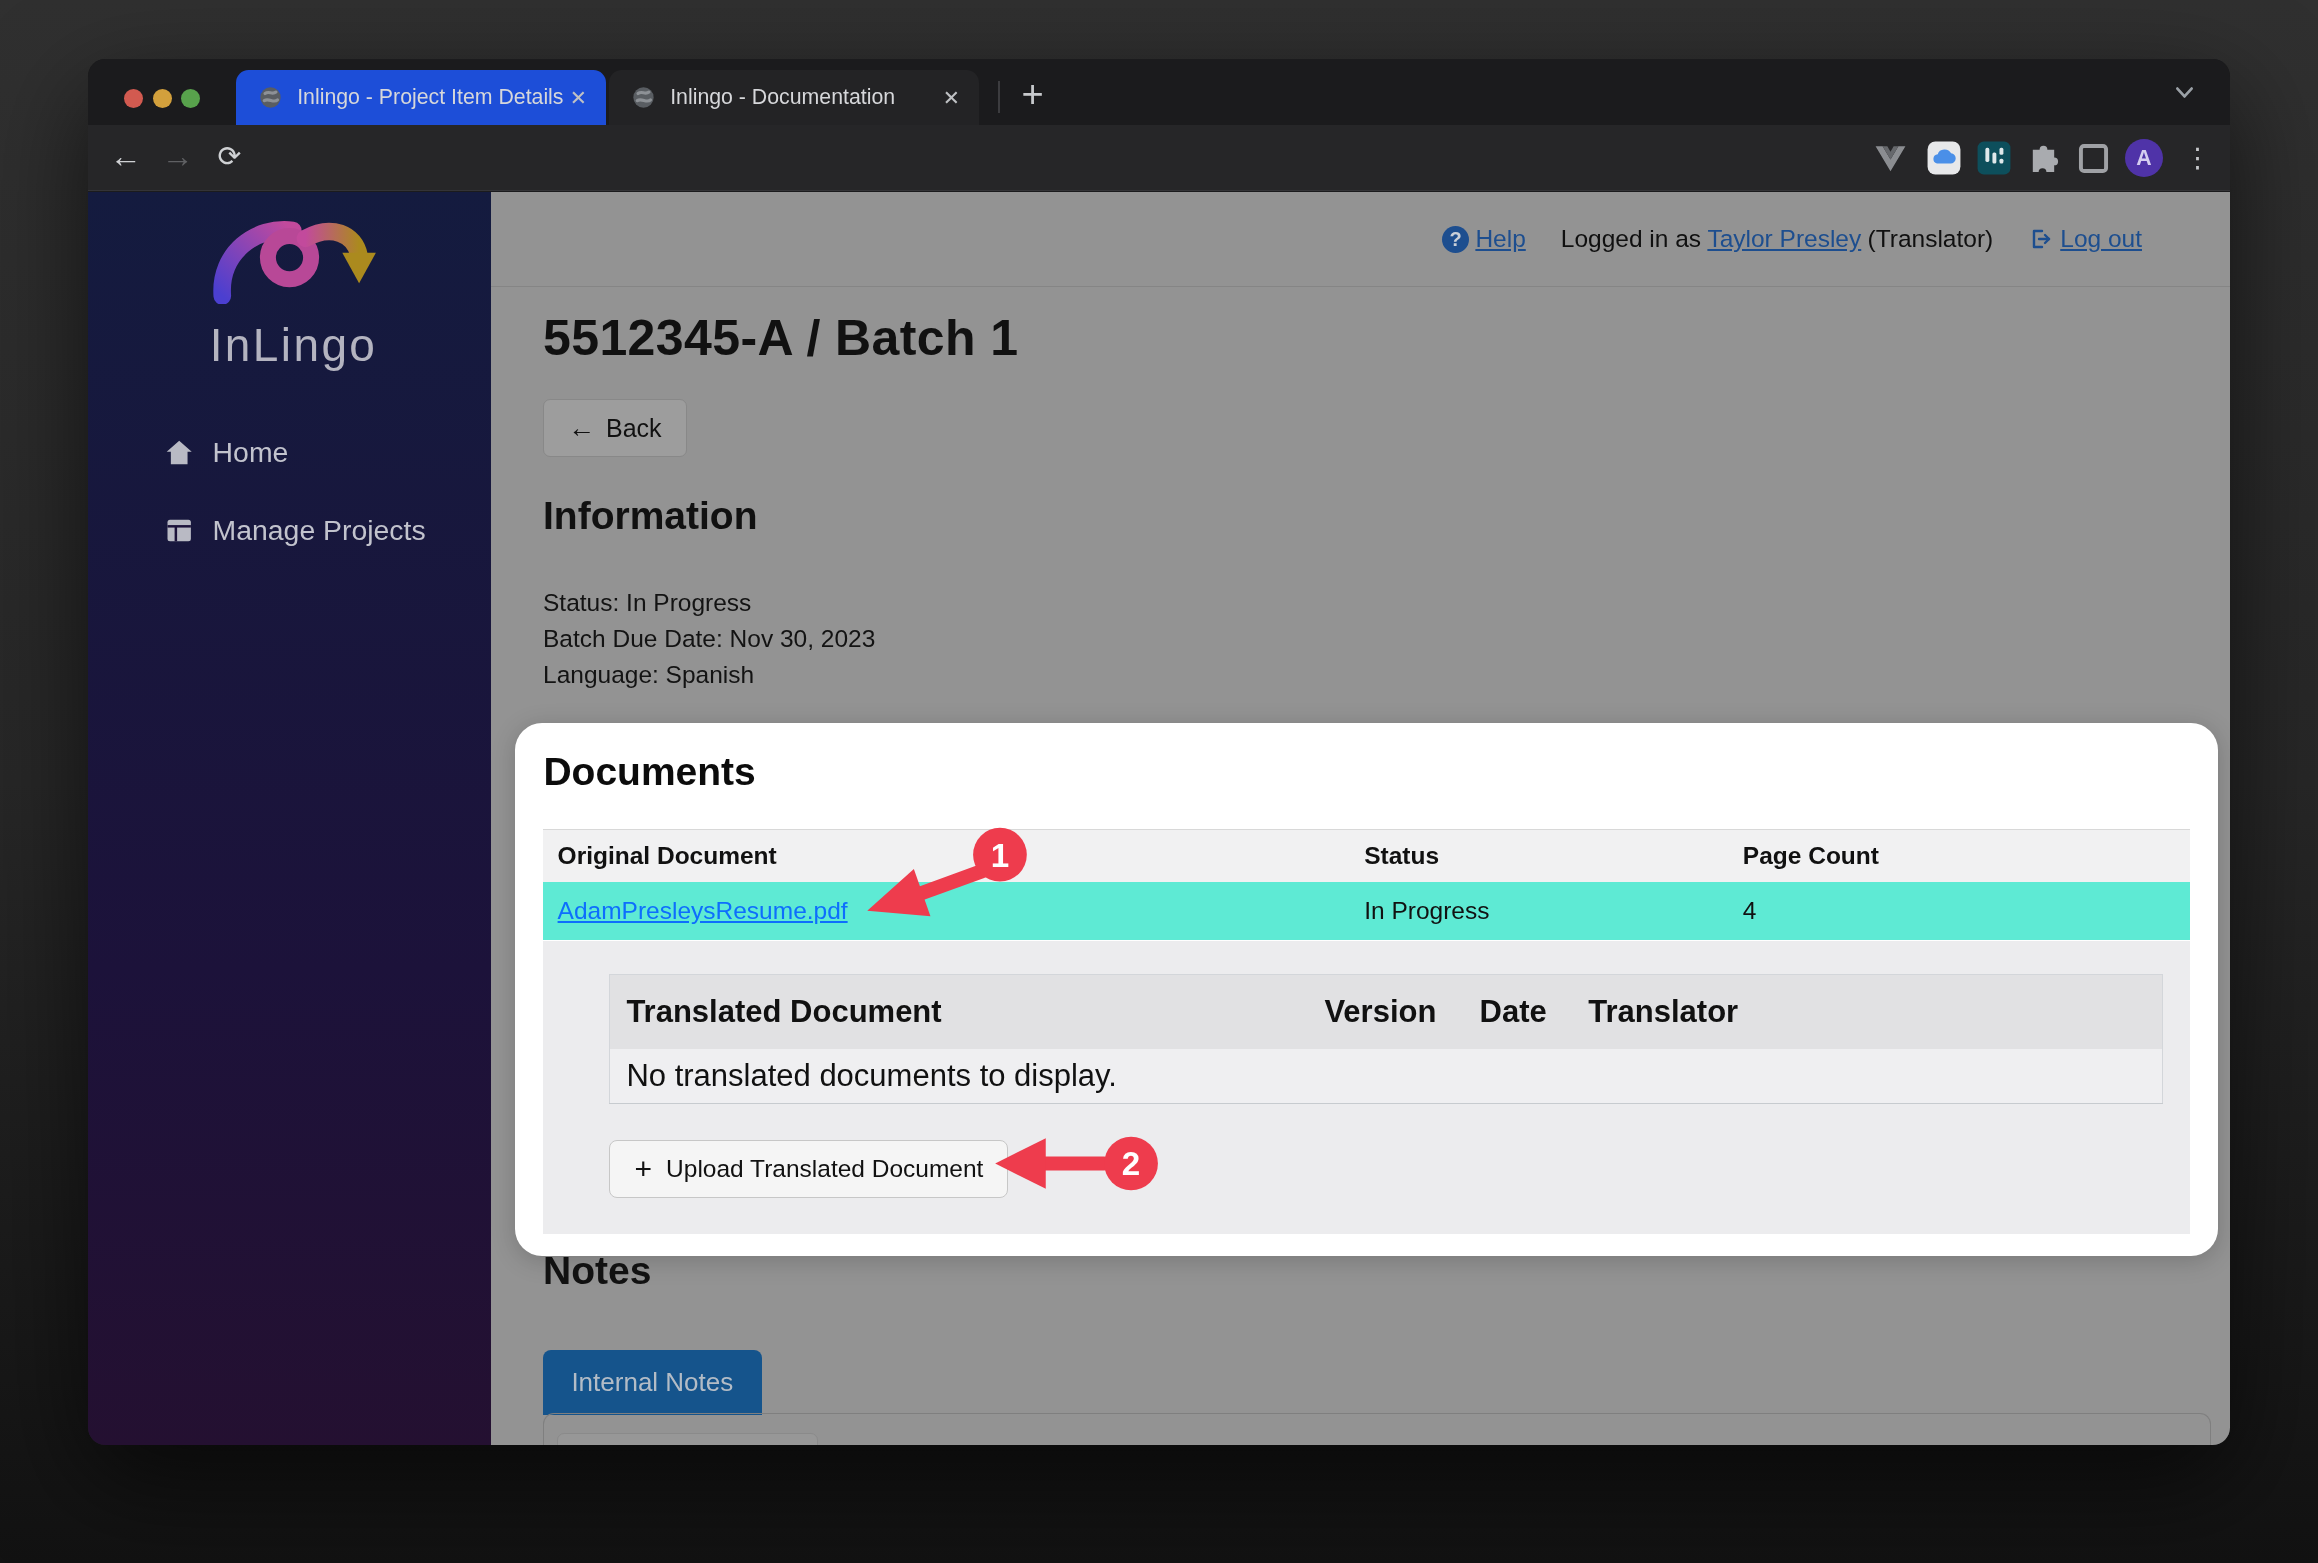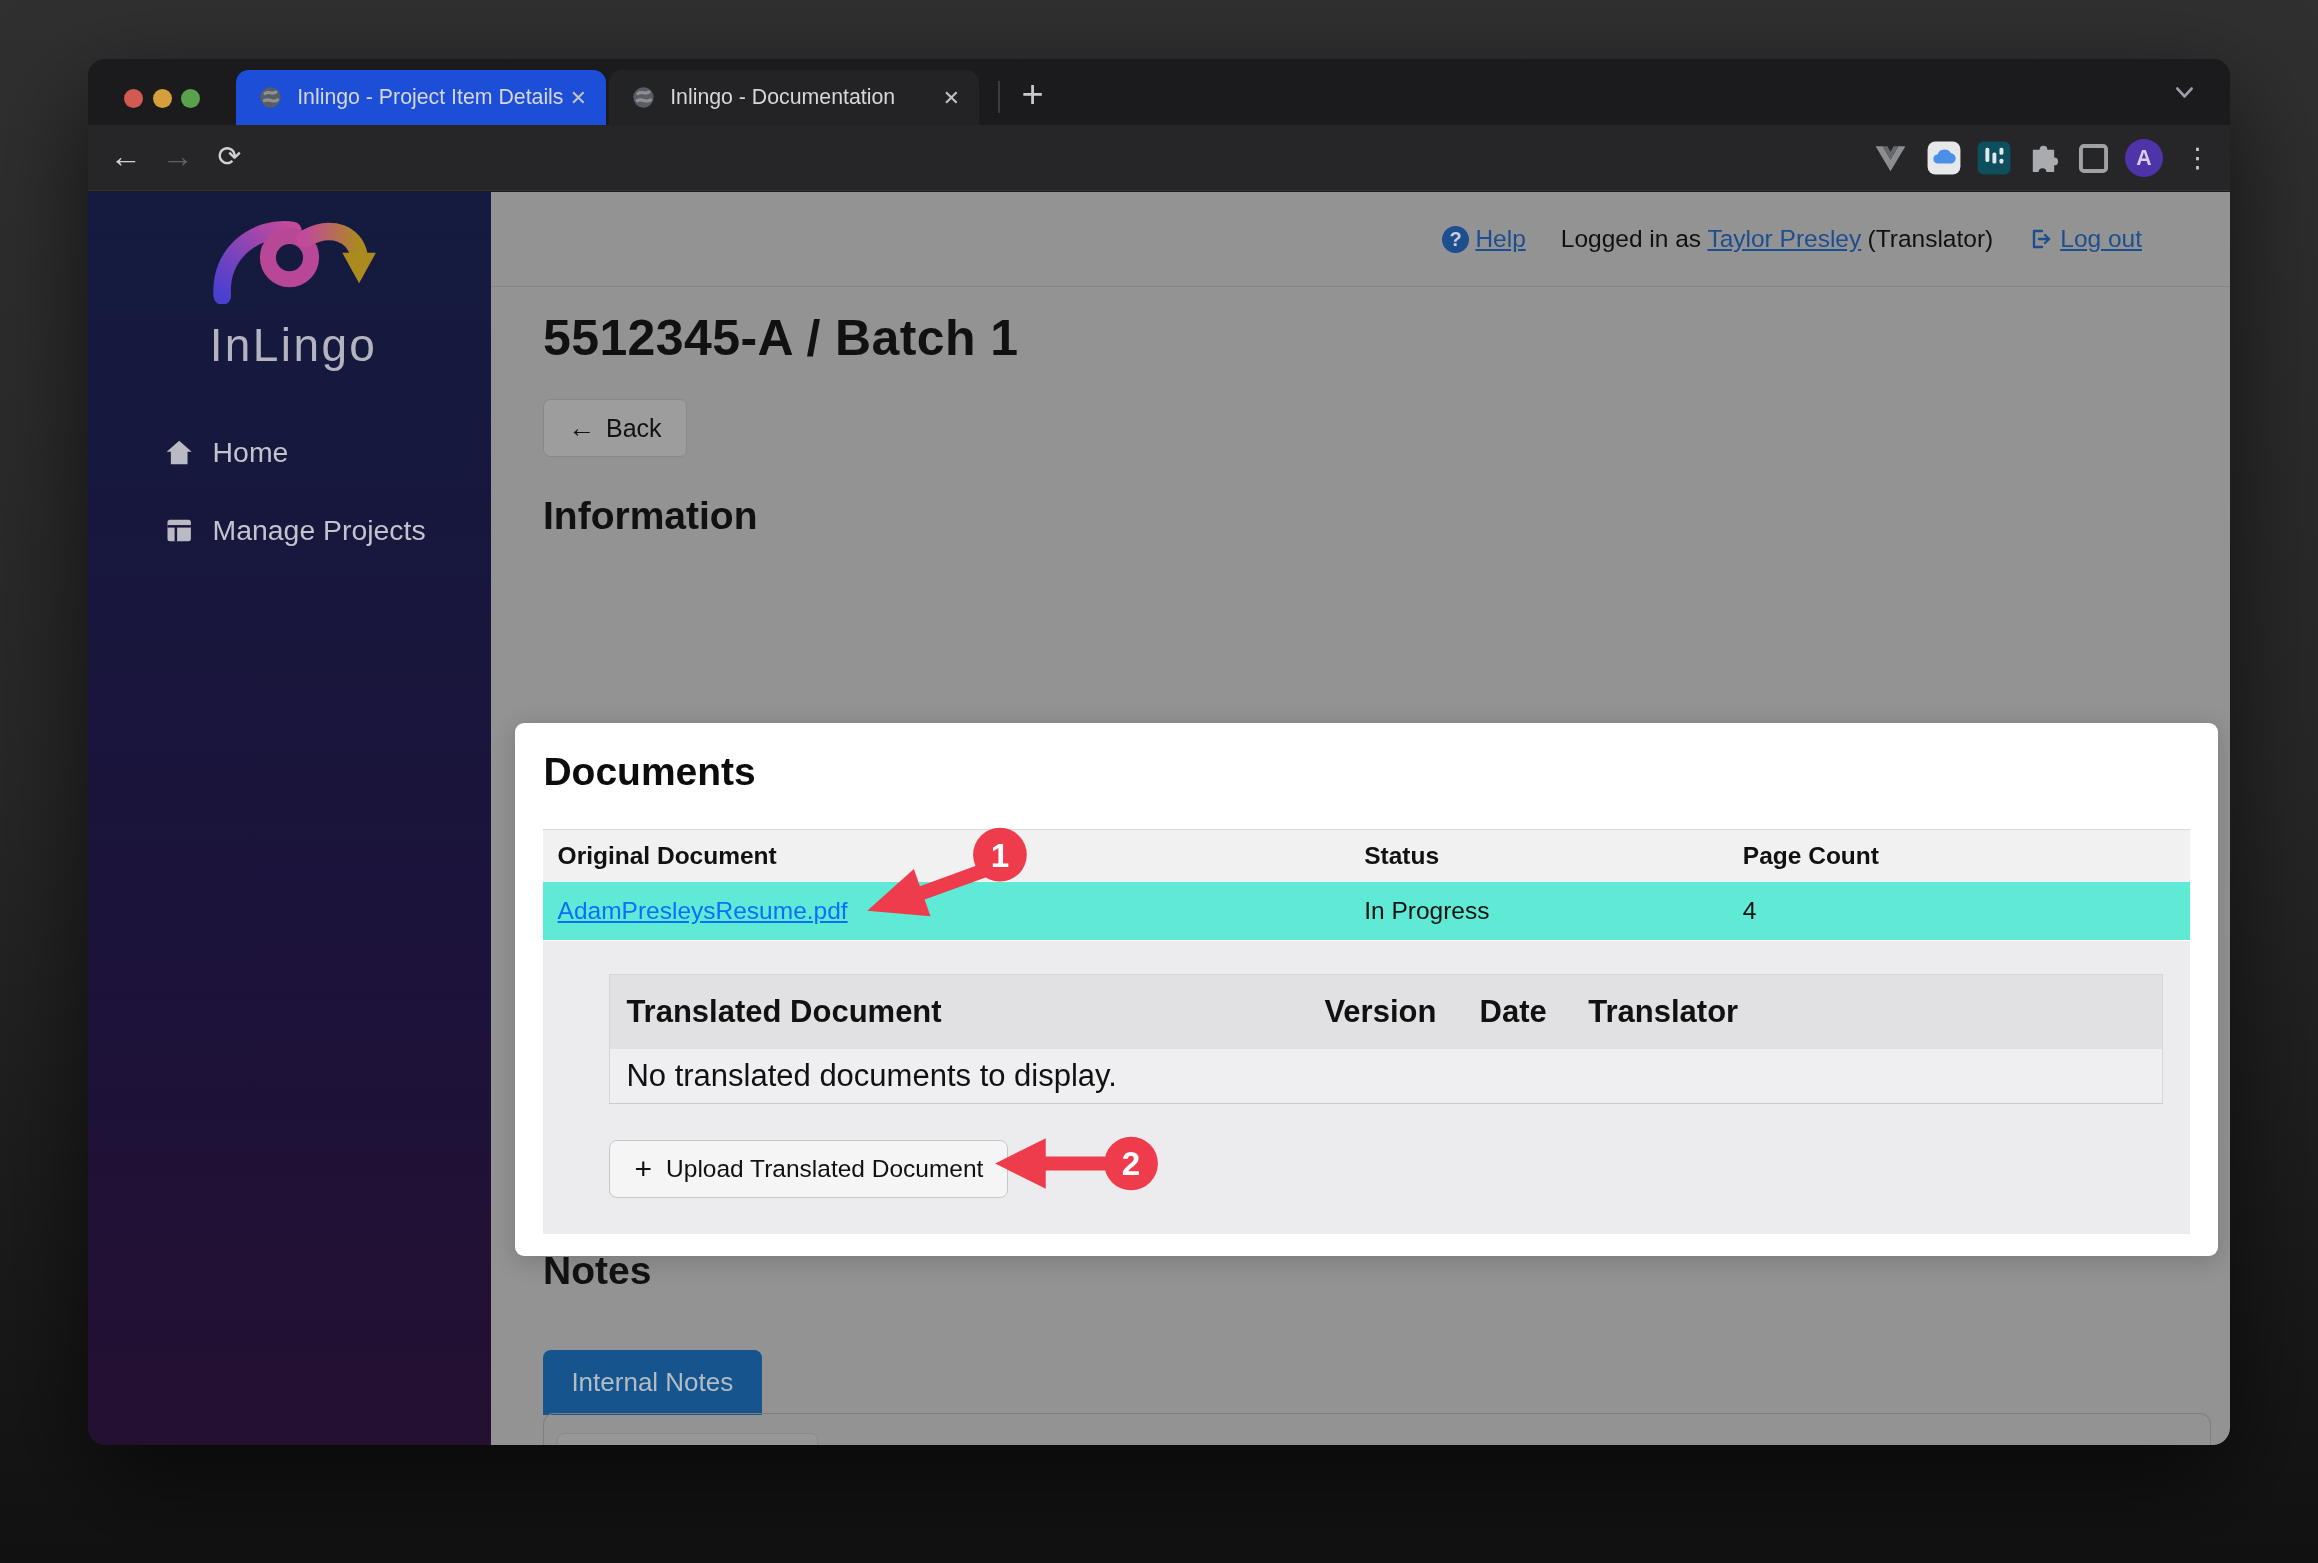--- a/index.html
+++ b/index.html
@@ -69,21 +69,21 @@
   .pghead .plain{margin:0 6.3px;}
 
   .pgtitle{position:absolute;left:52px;top:117px;font-size:50px;font-weight:bold;letter-spacing:0.4px;}
   .backbtn{position:absolute;left:52px;top:207px;height:58px;padding:0 24px;border:1.6px solid #888;
     border-radius:7.1px;background:#9d9d9d;font-size:25px;display:inline-flex;align-items:center;color:#111;}
   .backbtn .arr{margin-right:11px;font-size:27px;}
   .infoh{position:absolute;left:52px;top:302px;font-size:39px;font-weight:bold;}
   .infolines{position:absolute;left:52px;top:393px;font-size:24.5px;line-height:36px;color:#131313;}
 
   
-  .card{position:absolute;left:24px;top:531px;width:1703px;border-radius:9px;background:#ffffff;
+  .card{position:absolute;left:24px;top:531px;width:1703px;border-radius:27px;background:#ffffff;
     padding:27px 28.4px 22px 28.4px;box-shadow:0 4.7px 24px rgba(0,0,0,.18);}
   .card h2{margin:0;font-size:39px;font-weight:bold;color:#0c0c0c;}
   table.doc{width:100%;border-collapse:collapse;margin-top:35px;table-layout:fixed;font-size:24.5px;}
   table.doc col.c1{width:49%;} table.doc col.c2{width:23%;} table.doc col.c3{width:28%;}
   table.doc thead th{background:#f1f1f2;border-top:1.6px solid #d8d8d8;text-align:left;font-weight:bold;
     height:52px;padding:0 0 0 14.2px;}
   table.doc td{background:#5eead4;height:58px;padding:0 0 0 14.2px;}
   a.doclink{color:#0d6efd;text-decoration:underline;}
   .docfoot{background:#ececee;padding:33px 27px 36px 66px;margin-top:1.6px;}
   table.nested{width:100%;border-collapse:collapse;table-layout:fixed;font-size:31px;
@@ -258,20 +258,25 @@
       </div>
 
       <div class="pgtitle">5512345-A / Batch 1</div>
 
       <div class="backbtn">
         <span class="arr">←</span>
         <span>Back</span>
       </div>
 
       <div class="infoh">Information</div>
+      <div class="infolines">
+        <div>Status: In Progress</div>
+        <div>Batch Due Date: Nov 30, 2023</div>
+        <div>Language: Spanish</div>
+      </div>
 
       <div class="card">
         <h2>Documents</h2>
         <table class="doc">
           <colgroup>
               <col class="c1">
               <col class="c2">
               <col class="c3">
             </colgroup>
           <thead>

